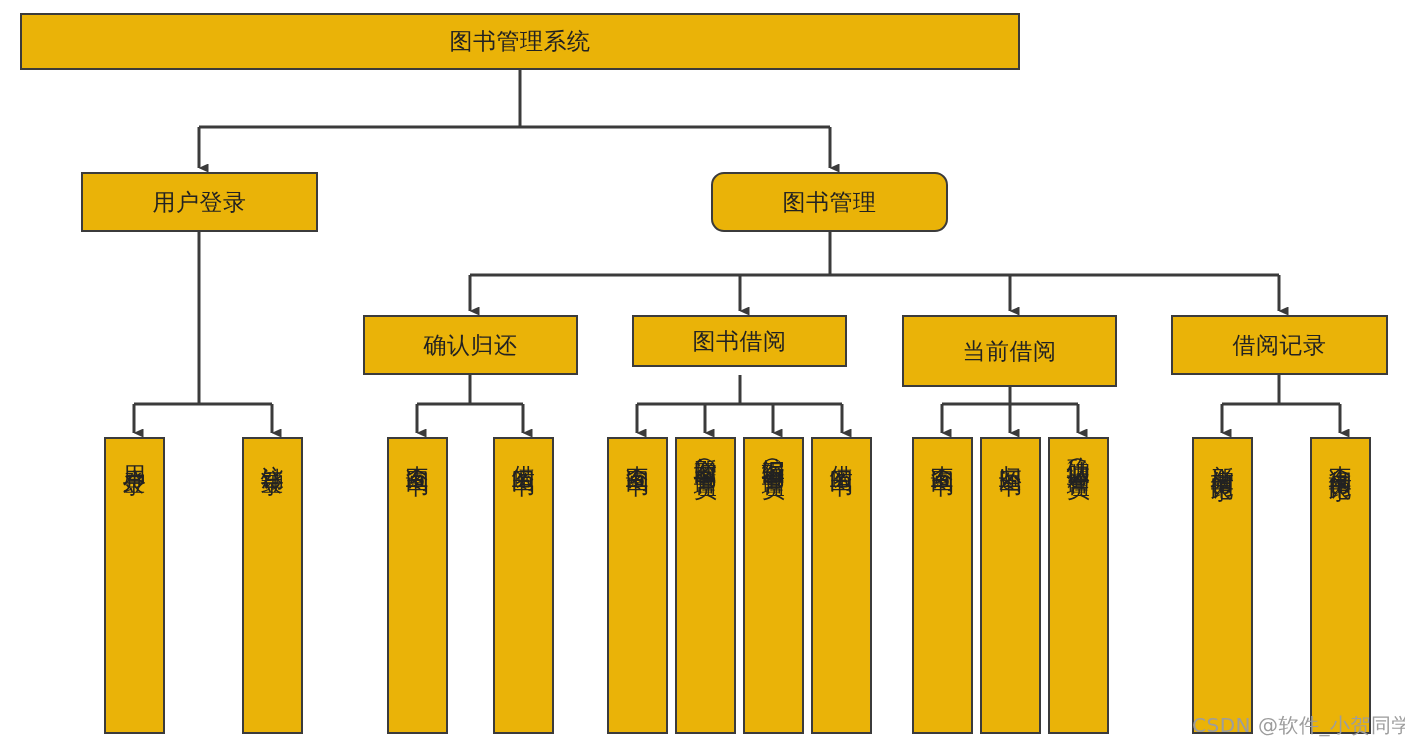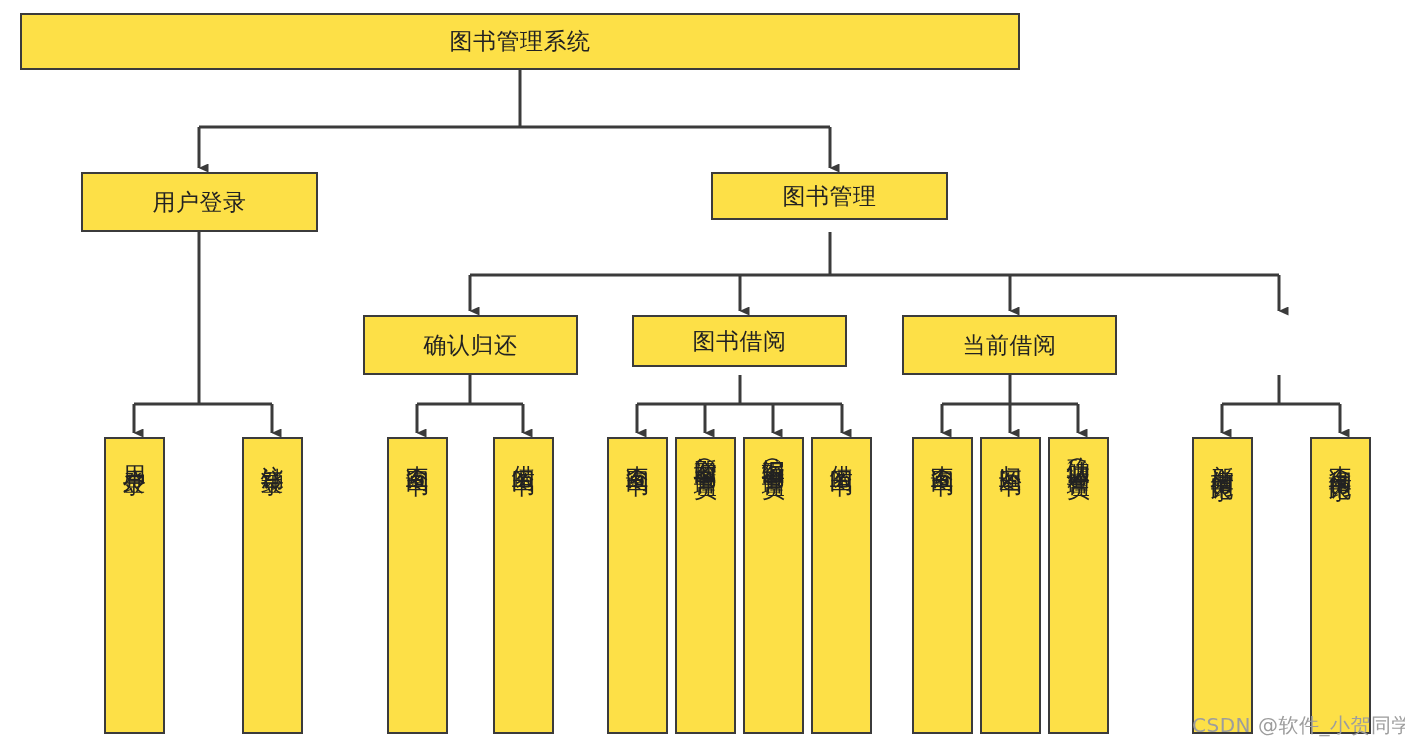--- a/index.html
+++ b/index.html
@@ -22,21 +22,21 @@
   svg.connectors {
     position: absolute;
     left: 0;
     top: 0;
     width: 1405px;
     height: 747px;
   }
   .node {
     position: absolute;
     box-sizing: border-box;
-    background: #fde047;
+    background: #eab308;
     border: 2px solid #3b3b3b;
     display: flex;
     align-items: center;
     justify-content: center;
     overflow: hidden;
   }
   .node .label {
     color: #222222;
     letter-spacing: 0.5px;
     white-space: nowrap;
@@ -127,32 +127,35 @@
     </g>
   </svg>
 
   <div class="node horiz" style="left:20px; top:13px; width:1000px; height:57px;">
     <span class="label">图书管理系统</span>
   </div>
 
   <div class="node horiz" style="left:81px; top:172px; width:237px; height:60px;">
     <span class="label">用户登录</span>
   </div>
-  <div class="node horiz" style="left:711px; top:172px; width:237px; height:48px;">
+  <div class="node horiz" style="left:711px; top:172px; width:237px; height:60px;border-radius:13px;">
     <span class="label">图书管理</span>
   </div>
 
   <div class="node horiz" style="left:363px; top:315px; width:215px; height:60px;">
     <span class="label">确认归还</span>
   </div>
   <div class="node horiz" style="left:632px; top:315px; width:215px; height:52px;">
     <span class="label">图书借阅</span>
   </div>
-  <div class="node horiz" style="left:902px; top:315px; width:215px; height:60px;">
+  <div class="node horiz" style="left:902px; top:315px; width:215px; height:72px;">
     <span class="label">当前借阅</span>
+  </div>
+  <div class="node horiz" style="left:1171px; top:315px; width:217px; height:60px;">
+    <span class="label">借阅记录</span>
   </div>
 
   <div class="node vert" style="left:104px; top:437px; width:61px; height:297px;">
     <span class="label">用户登录</span>
   </div>
   <div class="node vert" style="left:242px; top:437px; width:61px; height:297px;">
     <span class="label">注销登录</span>
   </div>
 
   <div class="node vert" style="left:387px; top:437px; width:61px; height:297px;">

